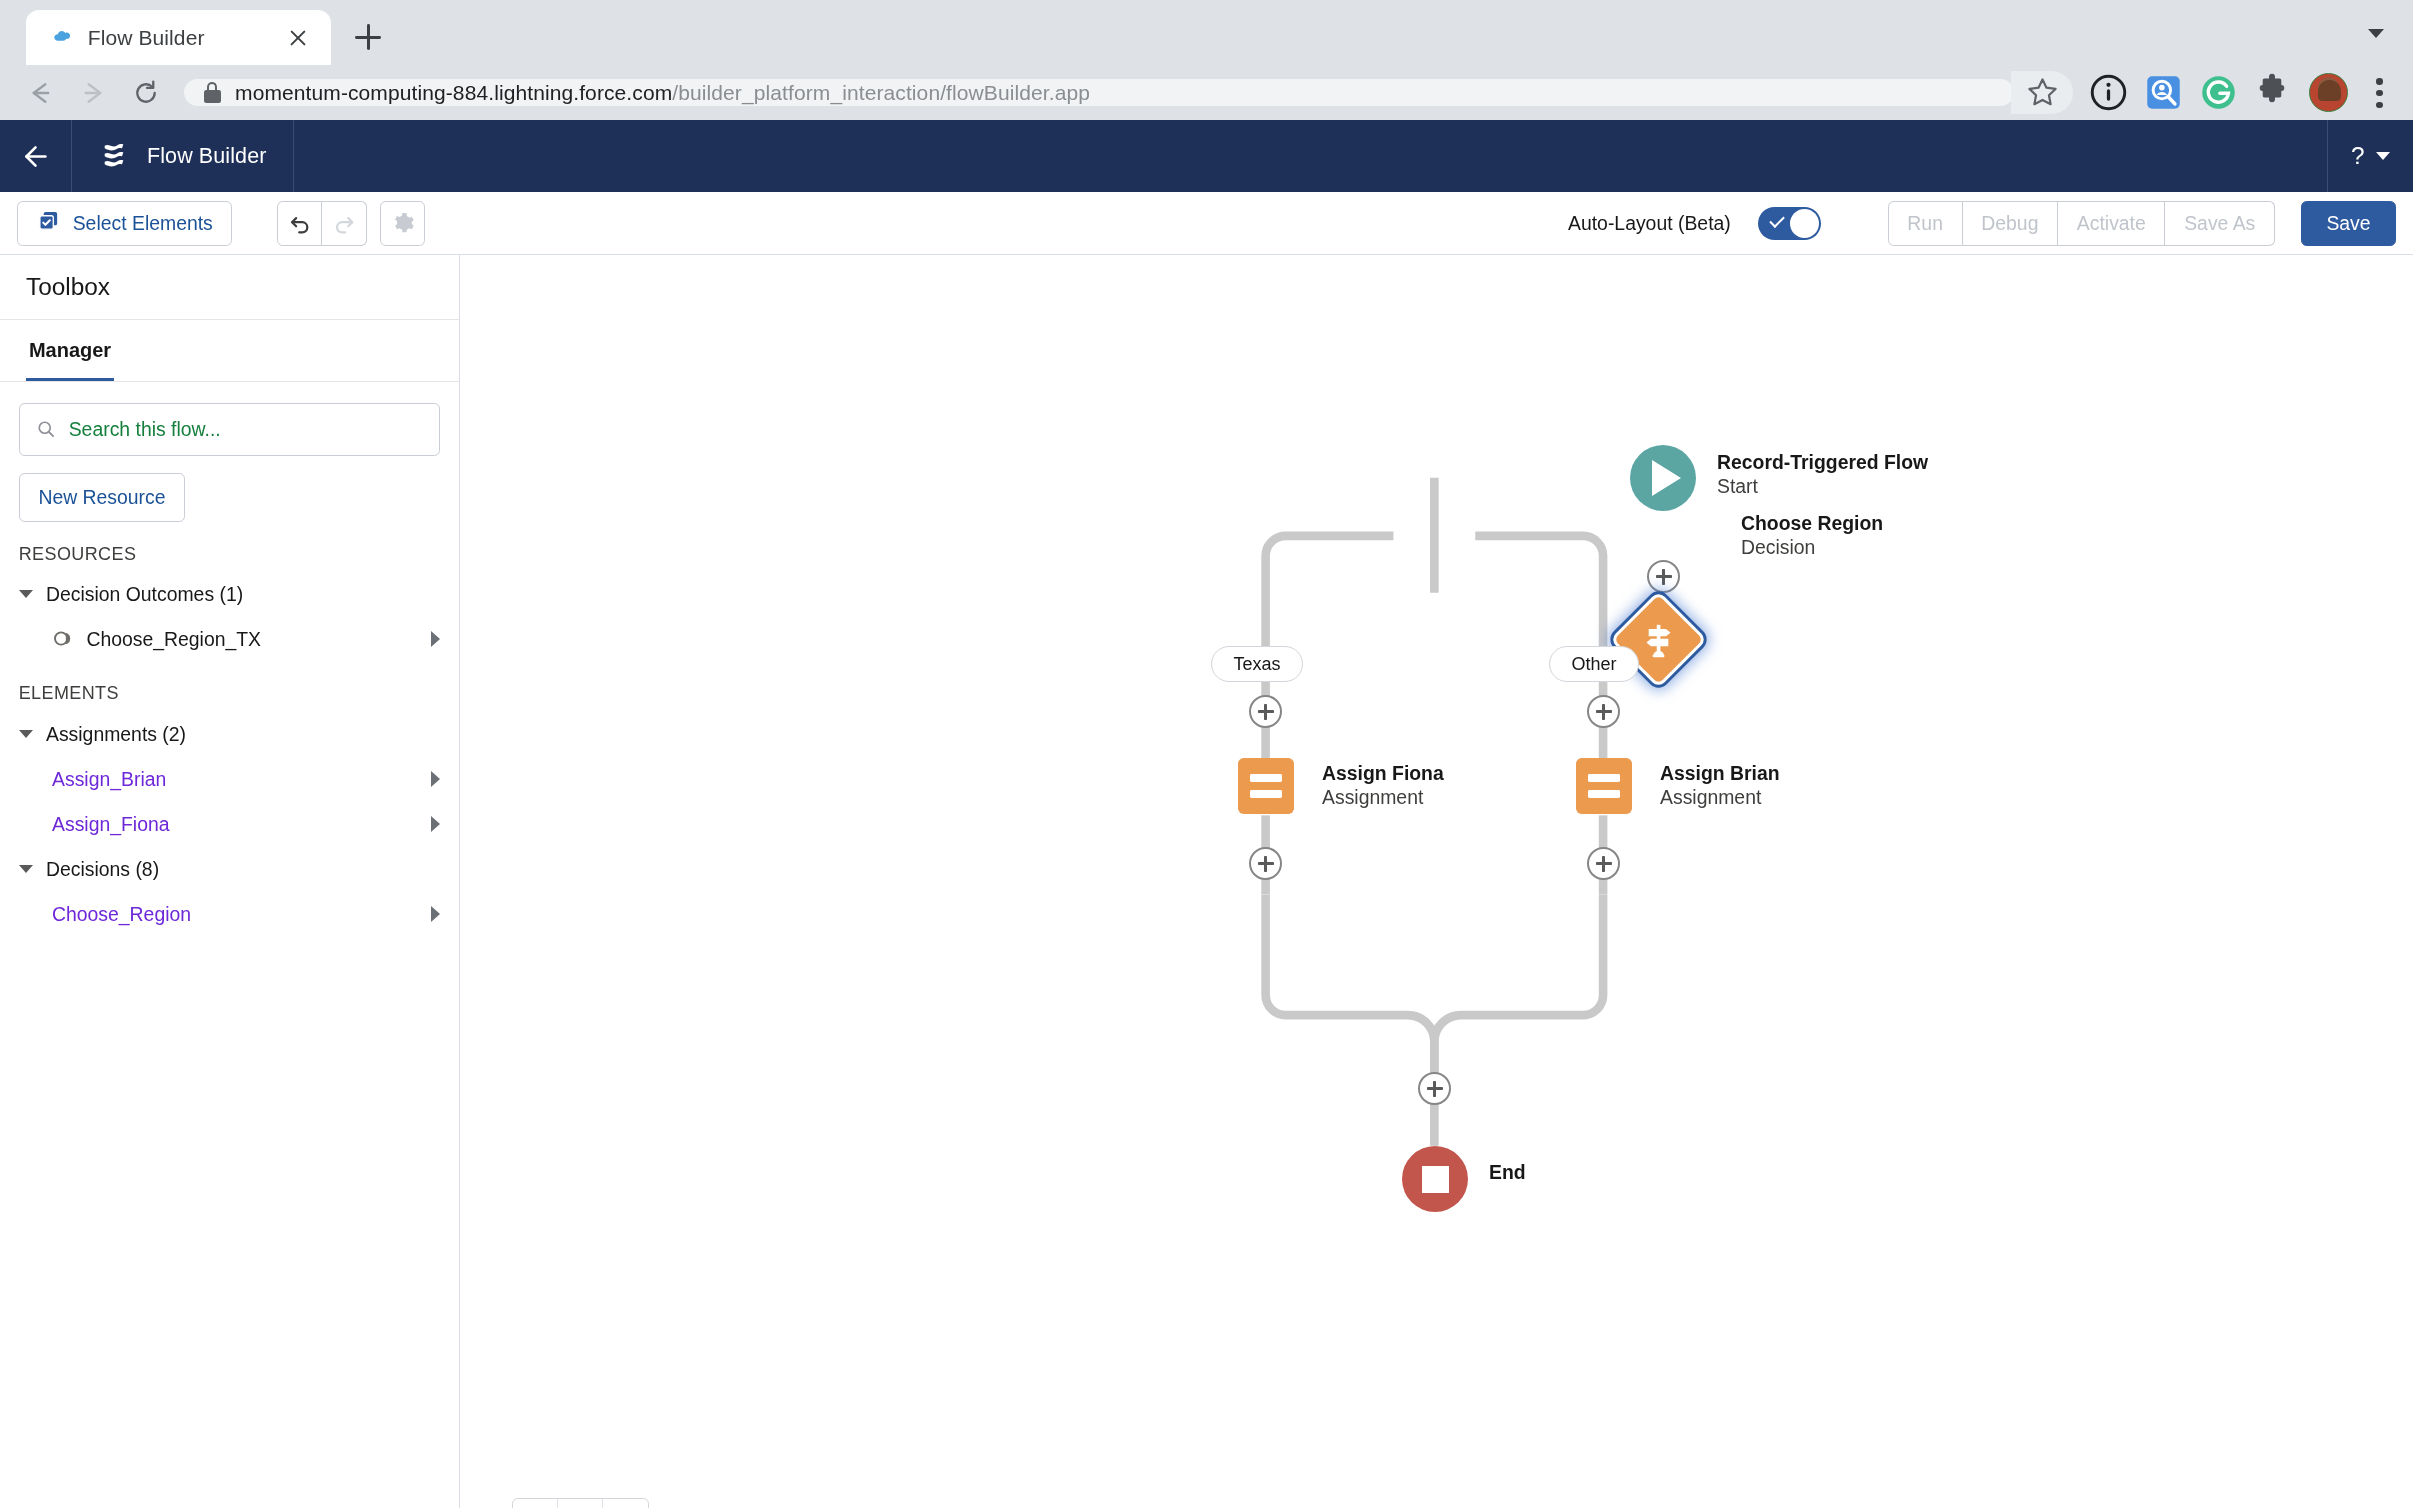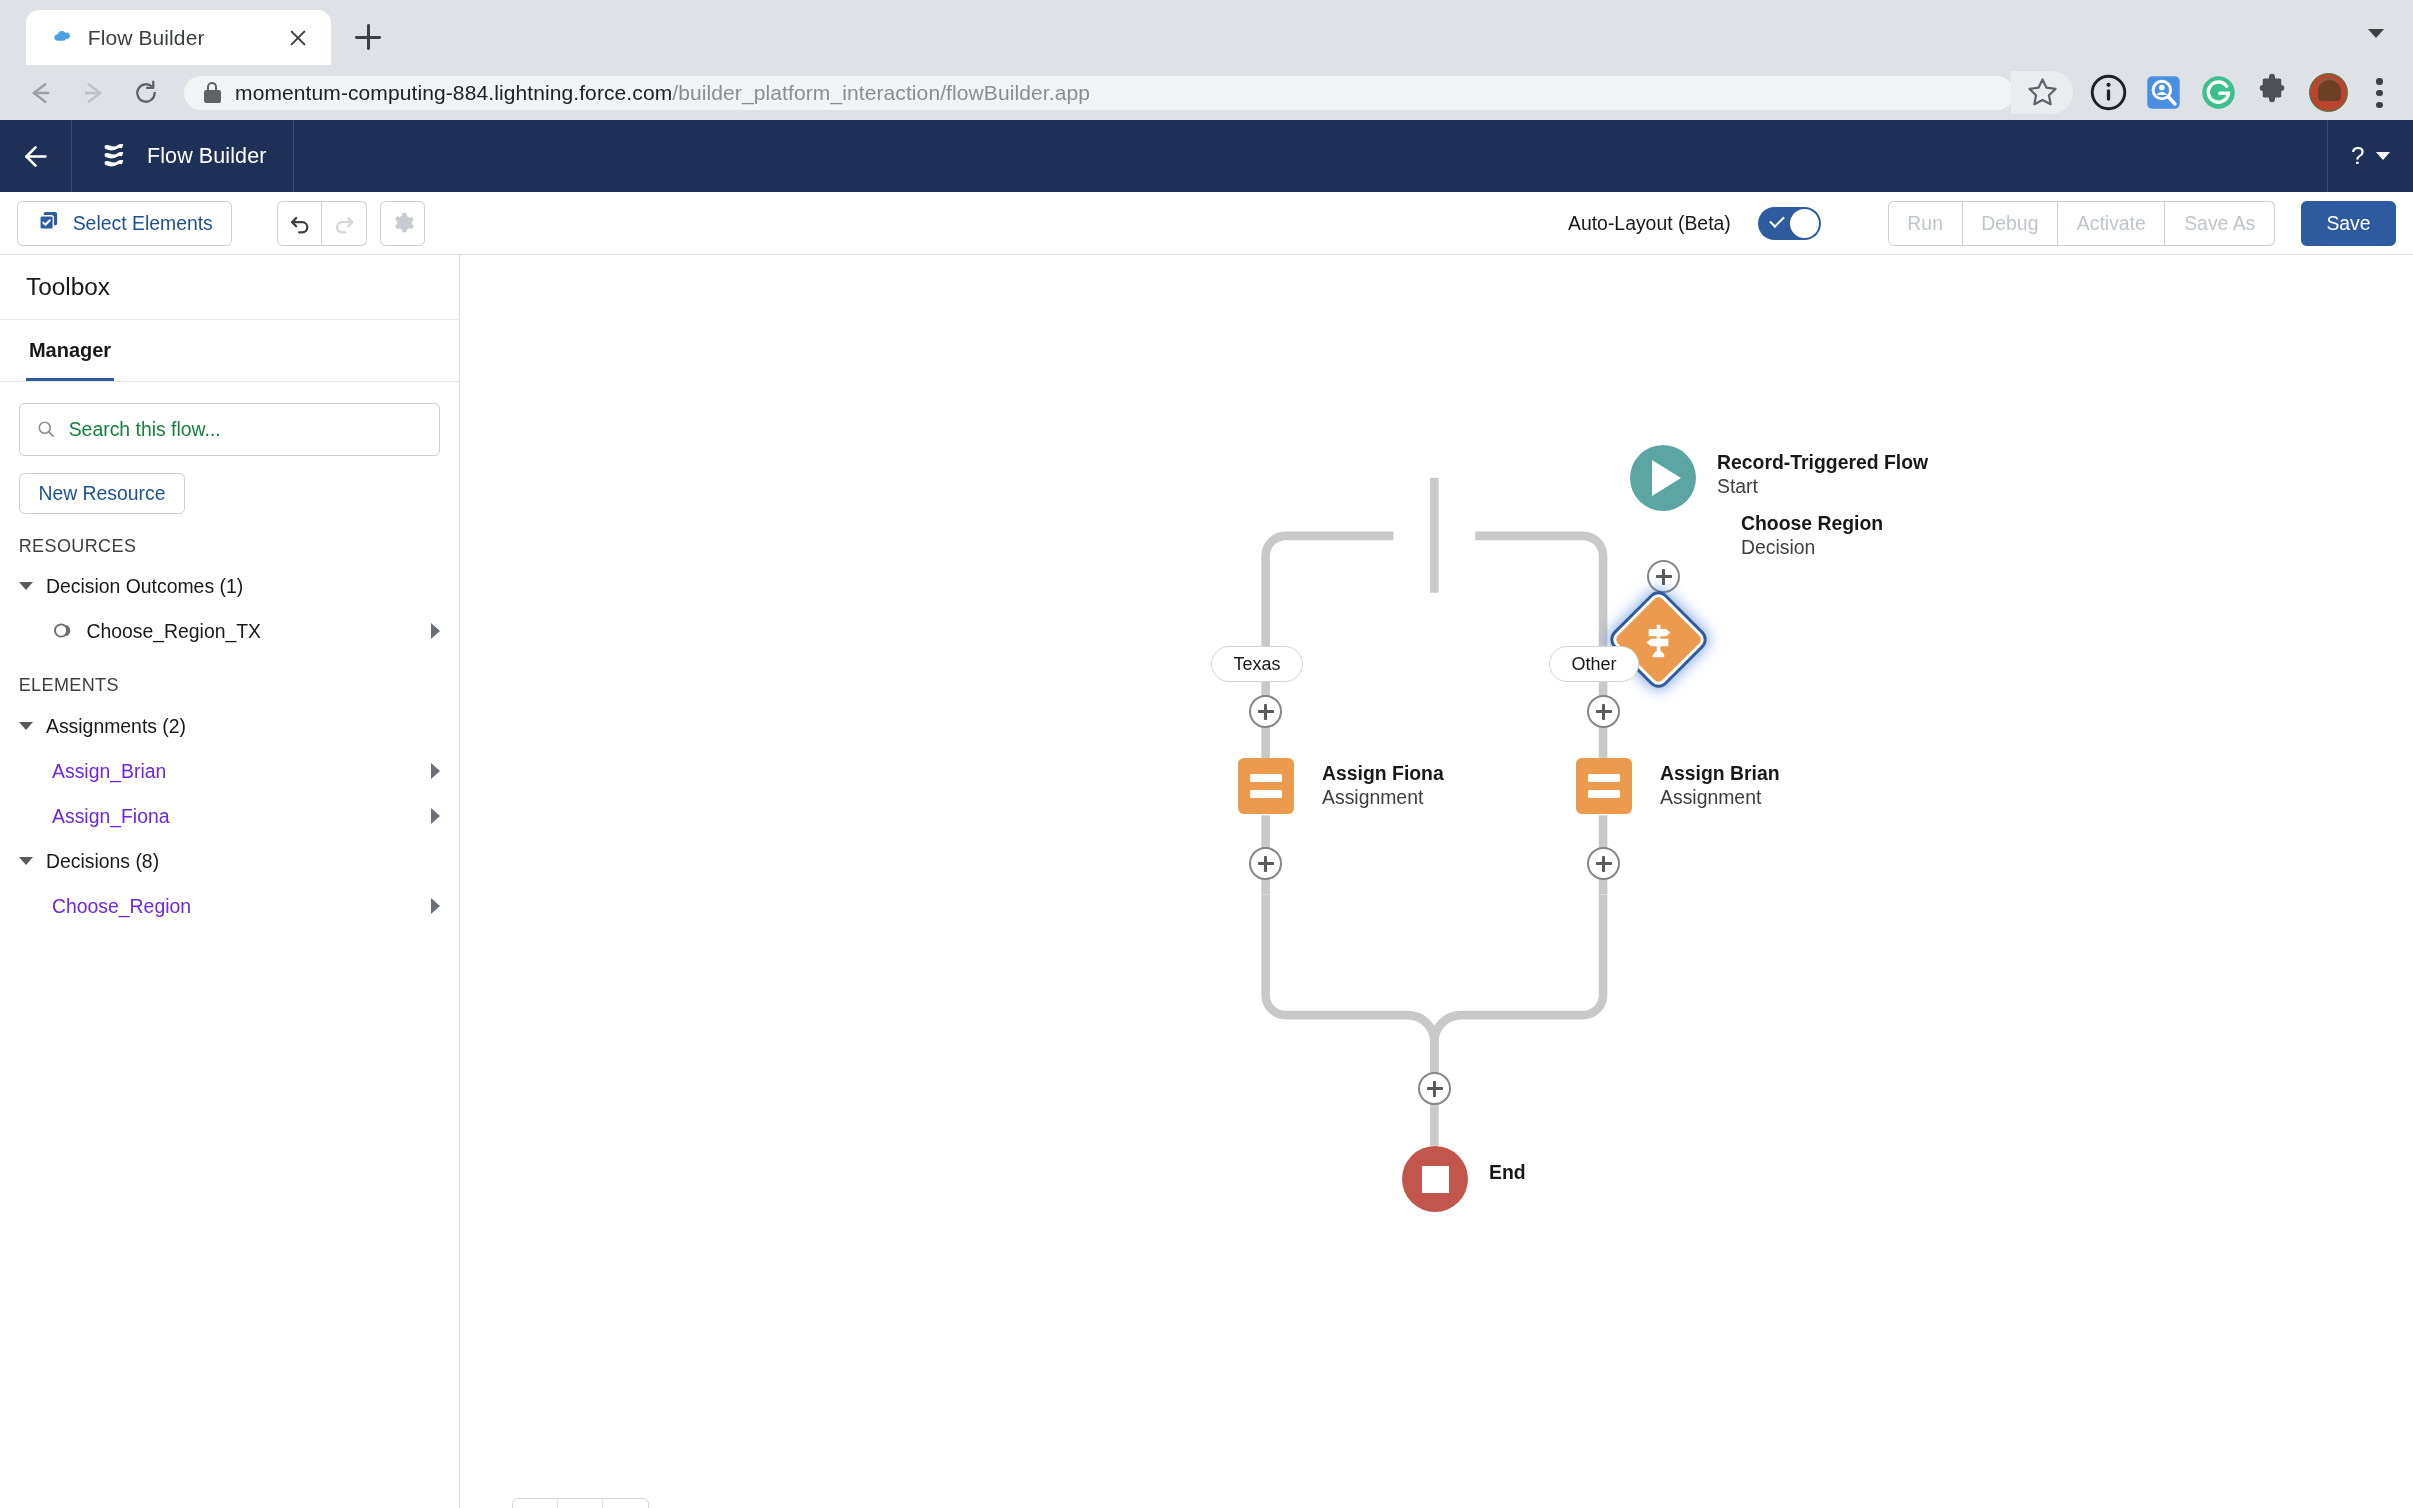--- a/index.html
+++ b/index.html
@@ -42,21 +42,21 @@
   .window-ctl .caret {
     position: absolute; left: 5.7px; top: 10px;
     border-left: 8.6px solid transparent; border-right: 8.6px solid transparent;
     border-top: 9.3px solid #3c4043;
   }
 
   .omnibar { height: 55px; display: flex; align-items: center; padding: 0 17px; gap: 5.7px; background: #dee1e6; }
   .nav-btn { width: 47px; height: 47px; position: relative; flex: 0 0 47px; }
   .arrow-l, .arrow-r, .reload { position: absolute; left: 50%; top: 50%; transform: translate(-50%,-50%); }
   .urlbox {
-    flex: 1; height: 34px; background: #f1f3f4; border-radius: 21.5px;
+    flex: 1; height: 27px; background: #f1f3f4; border-radius: 21.5px;
     display: flex; align-items: center; padding: 8px 20px; gap: 14.4px; margin-left: 8.6px;
   }
   .lock-icon { width: 17px; height: 21.5px; position: relative; flex: 0 0 17px; }
   .lock-icon .body { position: absolute; bottom: 0; left: 0; width: 17px; height: 13px; background: #5f6368; border-radius: 2.2px; }
   .lock-icon .shackle {
     position: absolute; top: 0; left: 3.6px; width: 10px; height: 10px;
     border: 2.5px solid #5f6368; border-bottom: none; border-radius: 5.7px 5.7px 0 0;
   }
   .url-text { font-size: 21px; color: #202124; white-space: nowrap; letter-spacing: 0.1px; }
   .url-text .path { color: #8a8d91; }
@@ -157,21 +157,21 @@
     font-size: 20px; font-weight: bold; color: #181818; padding: 18.7px 2.9px 16px;
     border-bottom: 3.6px solid #2e5aa0;
   }
   .search-wrap { padding: 21.5px 18.7px 0; }
   .search-box {
     height: 53px; border: 0.7px solid #c9cdd4; border-radius: 5.7px; display: flex;
     align-items: center; padding: 0 16px; gap: 13px; background: #fff;
   }
   .search-ph { font-size: 19.4px; color: #15803d; }
   .newres-wrap { padding: 17px 18.7px 0; }
-  .btn-newresource { height: 41px; padding: 0 18.7px; }
+  .btn-newresource { height: 49px; padding: 0 18.7px; }
   .group-label {
     font-size: 18px; color: #3e3e3c; letter-spacing: 0.4px;
     padding: 21.5px 18.7px 7.2px;
   }
   .tree-row {
     display: flex; align-items: center; height: 45px; padding: 0 18.7px; gap: 10px;
     font-size: 19.4px; color: #181818;
   }
   .tree-row.child { padding-left: 52px; }
   .tree-row .caret-down {

